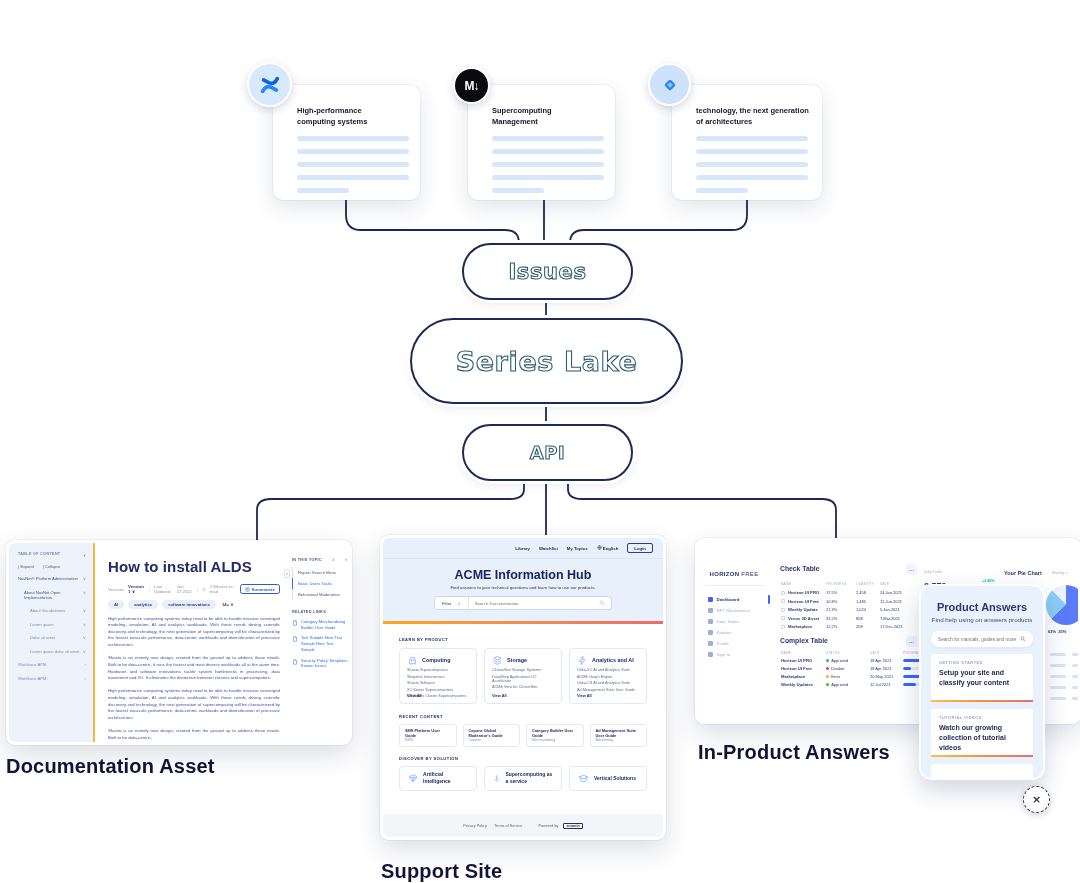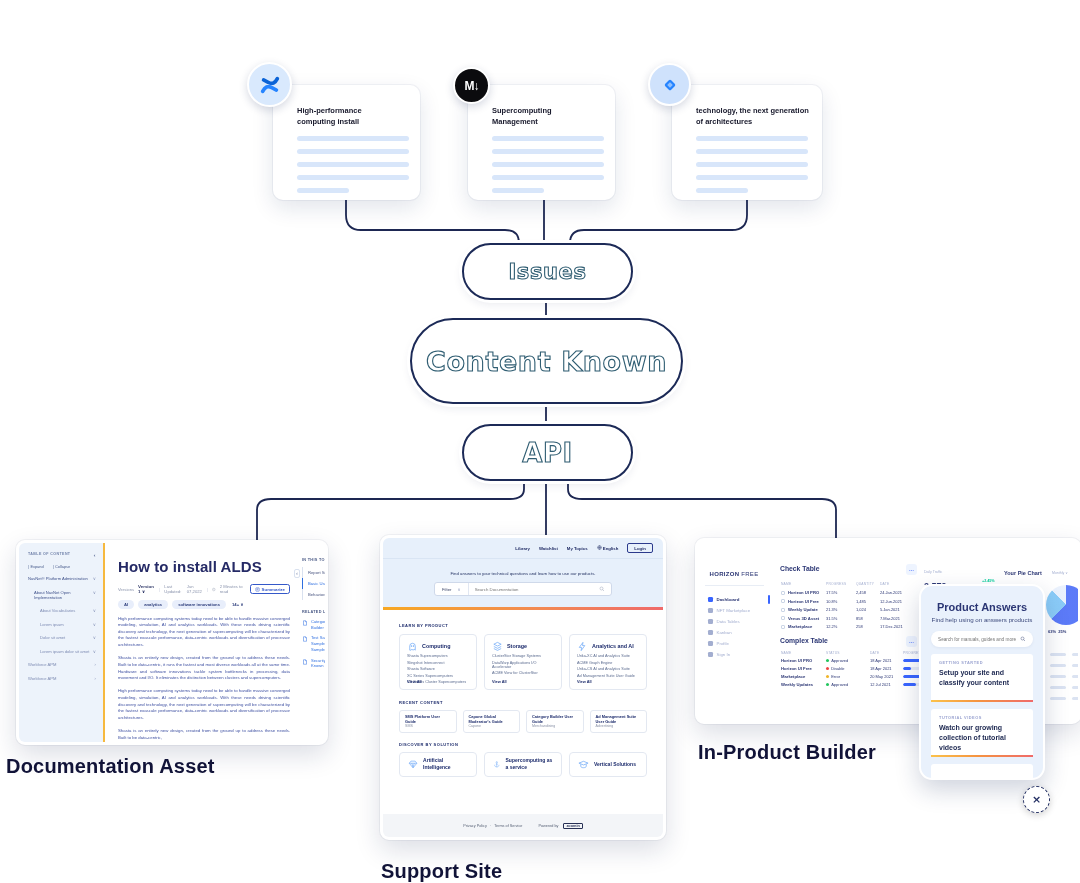--- a/index.html
+++ b/index.html
@@ -24,21 +24,21 @@
     box-shadow:0 0 0 3px #fff,0 4px 10px rgba(27,42,90,.10);display:flex;align-items:center;justify-content:center}
   .pill span{font-weight:700;letter-spacing:.6px;color:#2f5d72;font-family:"DejaVu Sans",sans-serif}
   @supports(-webkit-text-stroke:1px #000){.pill span{color:transparent;-webkit-text-stroke:1.1px #2f5d72}}
 
   
   .shot{position:absolute;background:#fff;border:3px solid #fff;border-radius:9px;overflow:hidden;z-index:2;
     box-shadow:0 10px 26px rgba(18,35,80,.15),0 0 0 1px rgba(18,35,80,.05)}
   .lbl{position:absolute;font-weight:700;font-size:20px;color:#111338;z-index:2;letter-spacing:.2px}
 
   
-  .doc{left:16px;top:540px;width:312px;height:205px;display:flex}
+  .doc{left:6px;top:540px;width:346px;height:205px;display:flex}
   .doc-side{width:84px;background:#edf3fb;padding:9px 7px 0 9px;flex:none}
   .doc-side-head{display:flex;justify-content:space-between;font-size:3.6px;color:#7283ab;letter-spacing:.4px;font-weight:700}
   .doc-side-head .chv{font-size:5px;color:#51628f}
   .doc-acts{display:flex;gap:9px;margin-top:6px;font-size:3.9px;color:#46598a}
   .dn{display:flex;justify-content:space-between;align-items:flex-start;margin-top:7px;font-size:4.1px;color:#41538c;line-height:1.45}
   .dn .chv{color:#8a97bb;font-size:4.5px;flex:none;margin-left:3px}
   .dn.l1{padding-left:6px}.dn.l2{padding-left:12px}
   .dn.dim{color:#7d8bb3}
   .doc-accent{width:2px;background:#f6b93f;flex:none}
   .doc-main{flex:1;padding:15px 8px 0 13px}
@@ -160,21 +160,21 @@
   </g>
 </svg>
 
 <div class="src-card" style="left:273px;top:85px">
   <div class="src-ico ico-confluence">
     <svg width="22" height="22" viewBox="0 0 24 24">
         <path d="M4 19c2.5-5 5.5-6.5 10-4l5 2.5" stroke="#2684ff" stroke-width="4" fill="none" stroke-linecap="round"></path>
         <path d="M20 5c-2.5 5-5.5 6.5-10 4L5 6.5" stroke="#0b63d6" stroke-width="4" fill="none" stroke-linecap="round"></path>
       </svg>
   </div>
-  <div class="src-title">High-performance computing install</div>
+  <div class="src-title">High-performance computing systems</div>
   <div class="sk"></div>
     <div class="sk"></div>
   <div class="sk"></div>
     <div class="sk"></div>
   <div class="sk short"></div>
 </div>
 
 <div class="src-card" style="left:468px;top:85px">
   <div class="src-ico ico-markdown">
       <span>M↓</span>
@@ -199,24 +199,24 @@
     <div class="sk"></div>
   <div class="sk"></div>
     <div class="sk"></div>
   <div class="sk short"></div>
 </div>
 
 <div class="pill" style="left:462px;top:243px;width:171px;height:57px">
   <span style="font-size:21px">Issues</span>
 </div>
 <div class="pill" style="left:410px;top:318px;width:273px;height:86px">
-  <span style="font-size:27px">Content Known</span>
+  <span style="font-size:27px">Series Lake</span>
 </div>
 <div class="pill" style="left:462px;top:424px;width:171px;height:57px">
-  <span style="font-size:26px">API</span>
+  <span style="font-size:18px">API</span>
 </div>
 
 <div class="shot doc">
   <div class="doc-side">
     <div class="doc-side-head">
       <span>TABLE OF CONTENT</span>
       <span class="chv">‹</span>
     </div>
     <div class="doc-acts">
       <span><span class="pp">|</span> <span>Expand</span></span>
@@ -334,20 +334,21 @@
     <span>My Topics</span>
     <span>
       <svg width="5" height="5" viewBox="0 0 24 24" fill="none" stroke="#222d66" stroke-width="2">
           <circle cx="12" cy="12" r="9"></circle>
           <path d="M3 12h18M12 3c3 3 3 15 0 18-3-3-3-15 0-18z"></path>
         </svg>
       <span>English</span></span>
     <span class="sup-login">Login</span>
   </div>
   <div class="sup-hero">
+    <div class="sup-title">ACME Information Hub</div>
     <div class="sup-sub">Find answers to your technical questions and learn how to use our products.</div>
     <div class="sup-search">
       <span class="sup-filter">
           <span>Filter</span>
           <span class="chv" style="color:#8a97bb">∨</span>
         </span>
       <input readonly="" placeholder="Search Documentation" style="">
       <svg style="margin-right:6px" width="6" height="6" viewBox="0 0 24 24" fill="none" stroke="#9aa4b8" stroke-width="2">
           <circle cx="10" cy="10" r="6"></circle>
           <path d="M14.5 14.5L20 20"></path>
@@ -624,21 +625,21 @@
     <div style="display:flex;gap:6px;margin-top:8px">
         <i style="width:16px"></i>
         <i style="width:9px"></i>
       </div>
     <div style="display:flex;gap:6px;margin-top:8px">
         <i style="width:16px"></i>
         <i style="width:9px"></i>
       </div>
   </div>
 </div>
-<div class="lbl" style="left:698px;top:741px">In-Product Builder</div>
+<div class="lbl" style="left:698px;top:741px">In-Product Answers</div>
 
 <div class="paw">
   <div class="paw-t">Product Answers</div>
   <div class="paw-s">Find help using on answers products</div>
   <div class="paw-search">
     <input readonly="" placeholder="Search for manuals, guides and more" style="">
     <svg width="6" height="6" viewBox="0 0 24 24" fill="none" stroke="#4a5680" stroke-width="2">
         <circle cx="10" cy="10" r="6"></circle>
         <path d="M14.5 14.5L20 20"></path>
       </svg>

